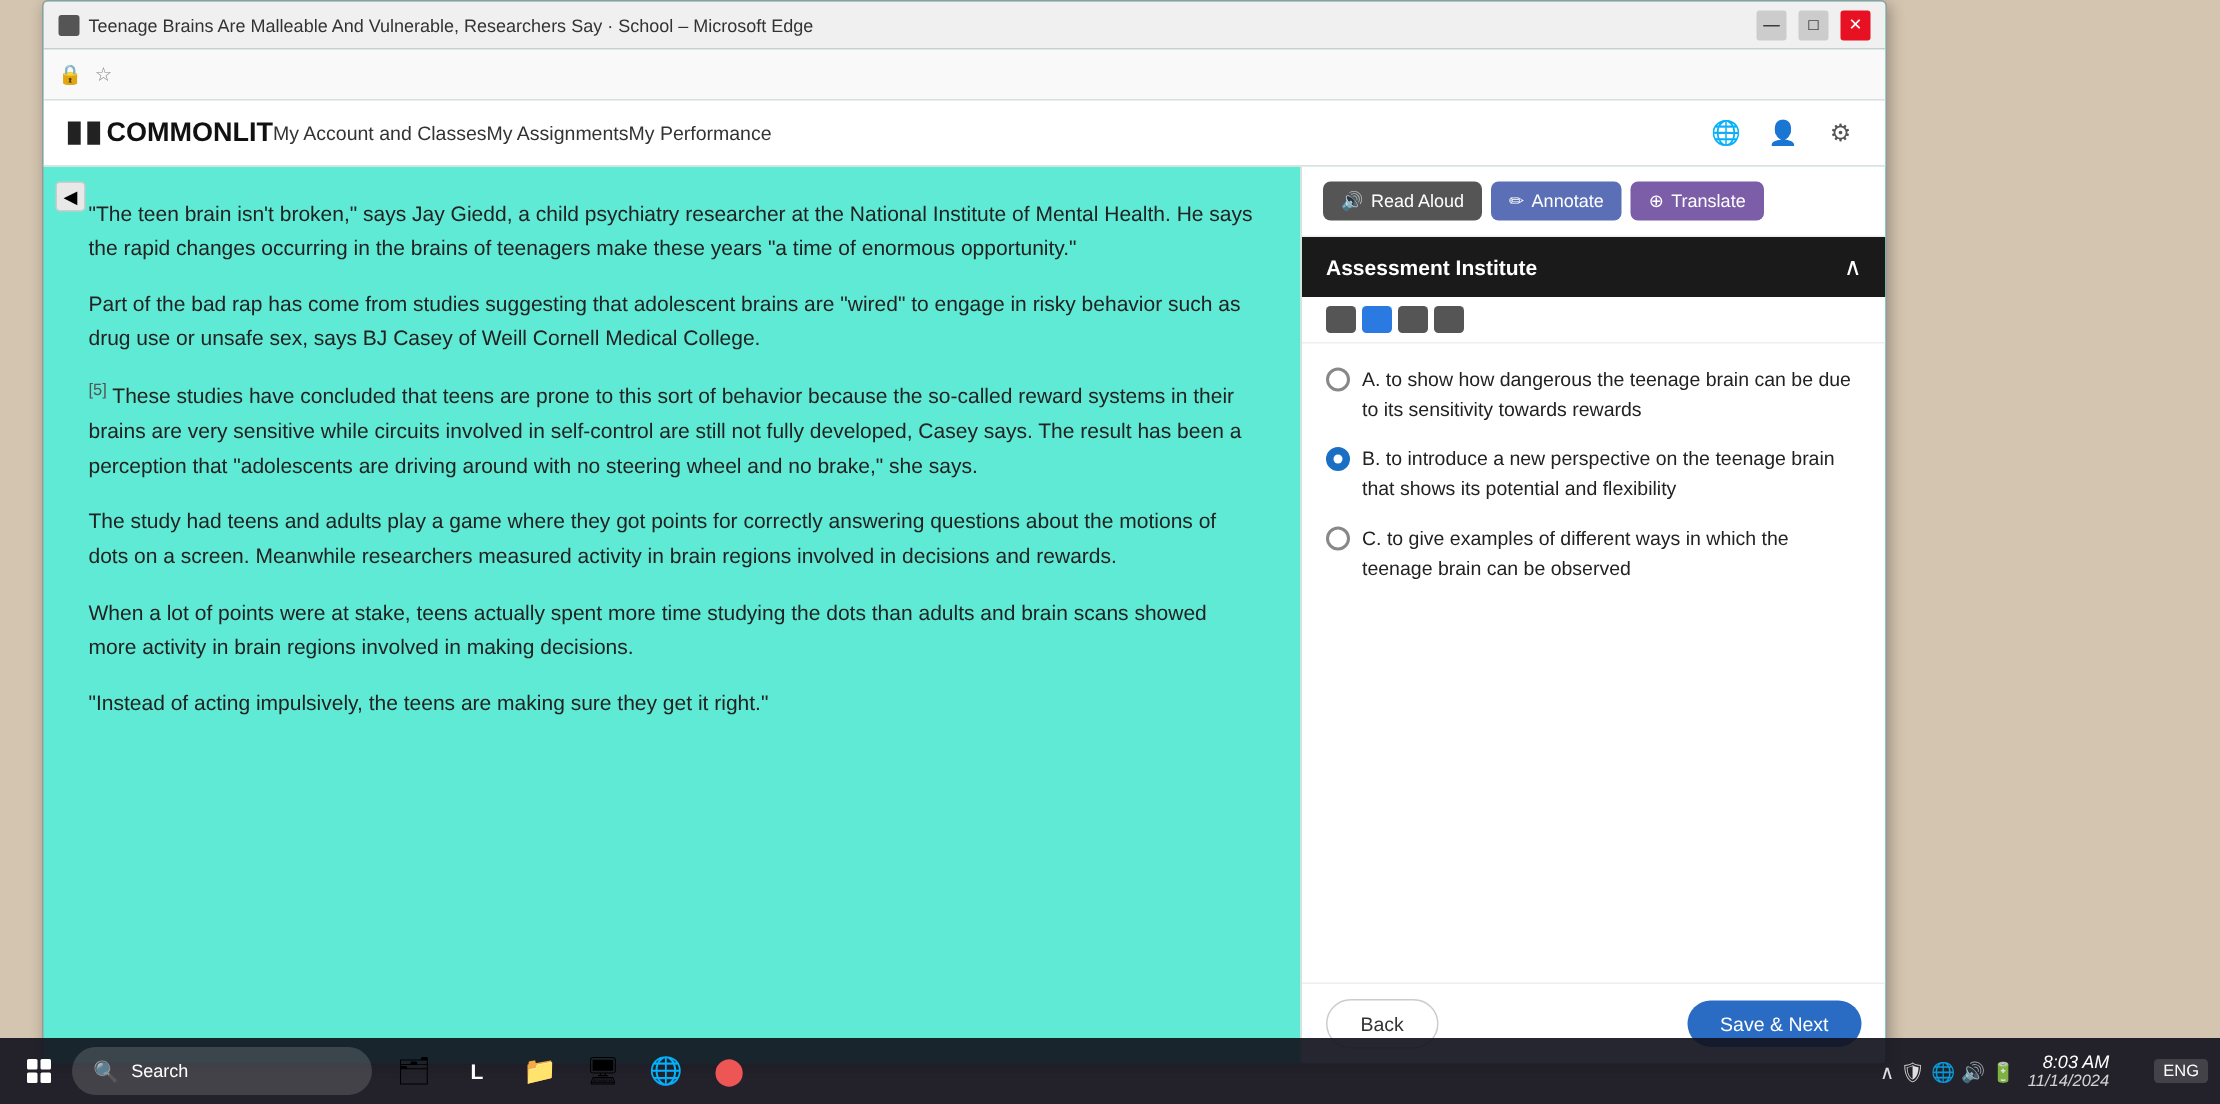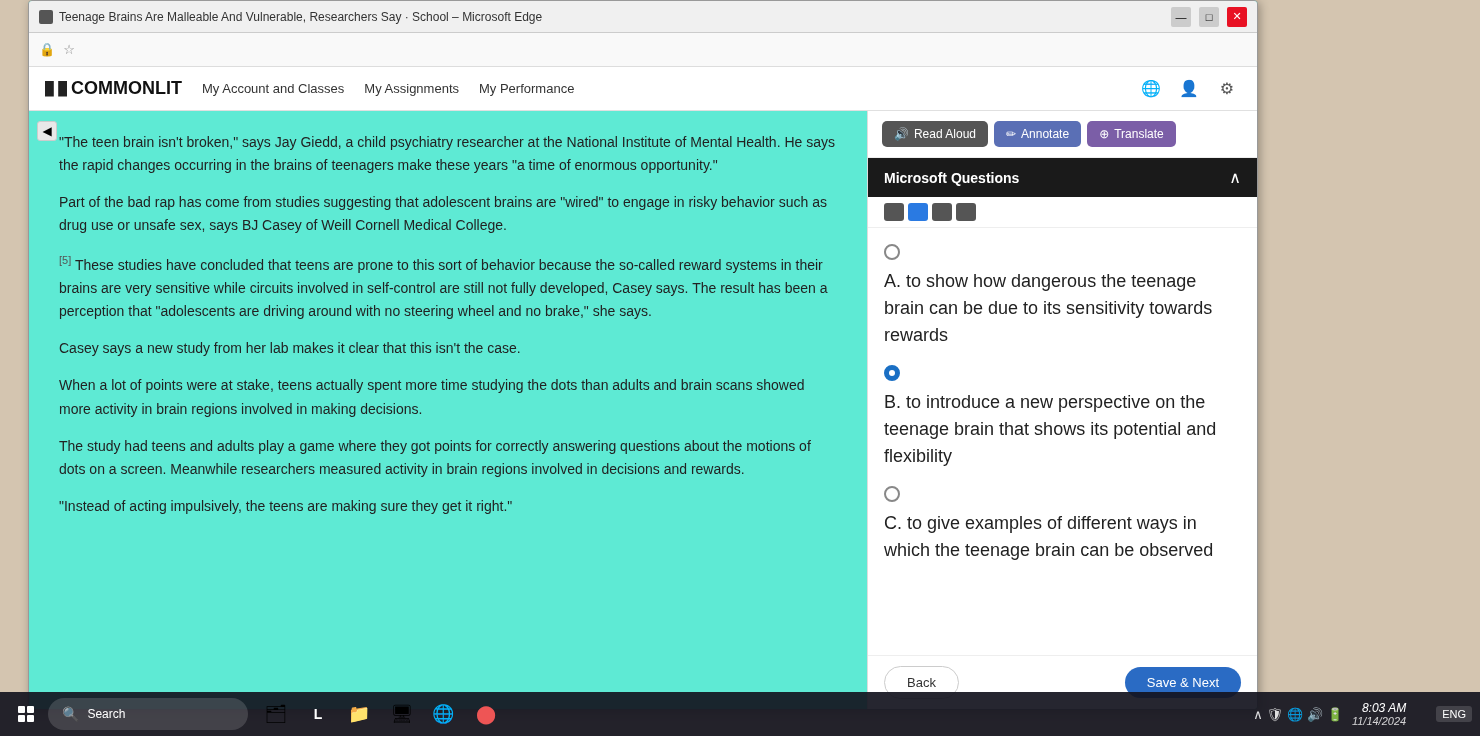--- a/index.html
+++ b/index.html
@@ -71,21 +71,20 @@
     .addr-icon { font-size: 13px; color: #888; }
 
     
     .nav-bar {
       background: white;
       height: 44px;
       display: flex;
       align-items: center;
       padding: 0 16px;
       border-bottom: 1px solid #e0e0e0;
-      gap: 20px;
     }
     .logo {
       font-weight: 900;
       font-size: 18px;
       color: #111;
       display: flex; align-items: center; gap: 4px;
     }
     .logo-icon {
       width: 22px; height: 16px;
       background: #222;
@@ -215,24 +214,23 @@
     }
     .question-num {
       margin-right: 4px;
     }
 
     .answer-option {
       display: flex;
       align-items: flex-start;
       gap: 8px;
       margin-bottom: 14px;
-      font-size: 18px;
+      font-size: 13px;
       line-height: 1.5;
       cursor: pointer;
-      flex-direction: column;
     }
     .radio-circle {
       width: 16px; height: 16px;
       border-radius: 50%;
       border: 2px solid #888;
       margin-top: 2px;
       flex-shrink: 0;
       display: flex; align-items: center; justify-content: center;
     }
     .radio-circle.selected {
@@ -381,27 +379,24 @@
         <span>"The teen brain isn't broken," says Jay Giedd, a child psychiatry researcher at the National Institute of Mental Health. He says the rapid changes occurring in the brains of teenagers make these years "a time of enormous opportunity."</span>
       </p>
       <p>
         <span>Part of the bad rap has come from studies suggesting that adolescent brains are "wired" to engage in risky behavior such as drug use or unsafe sex, says BJ Casey of Weill Cornell Medical College.</span>
       </p>
       <p>
         <sup class="superscript">[5]</sup>
         <span>These studies have concluded that teens are prone to this sort of behavior because the so-called reward systems in their brains are very sensitive while circuits involved in self-control are still not fully developed, Casey says. The result has been a perception that "adolescents are driving around with no steering wheel and no brake," she says.</span>
       </p>
       <p>
-        <span>Casey says a new study from her lab makes it clear that this isn't the case.</span>
+        <span>The study had teens and adults play a game where they got points for correctly answering questions about the motions of dots on a screen. Meanwhile researchers measured activity in brain regions involved in decisions and rewards.</span>
       </p>
       <p>
         <span>When a lot of points were at stake, teens actually spent more time studying the dots than adults and brain scans showed more activity in brain regions involved in making decisions.</span>
-      </p>
-      <p>
-        <span>The study had teens and adults play a game where they got points for correctly answering questions about the motions of dots on a screen. Meanwhile researchers measured activity in brain regions involved in decisions and rewards.</span>
       </p>
       <p>
         <span>"Instead of acting impulsively, the teens are making sure they get it right."</span>
       </p>
     </div>
 
     <div class="right-panel">
 
       <div class="tool-buttons">
         <button class="tool-btn btn-read-aloud">
@@ -412,21 +407,21 @@
           <span>✏</span>
           <span>Annotate</span>
         </button>
         <button class="tool-btn btn-translate">
           <span>⊕</span>
           <span>Translate</span>
         </button>
       </div>
 
       <div class="assessment-header">
-        <span>Microsoft Questions</span>
+        <span>Assessment Institute</span>
         <button class="assessment-close-btn">∧</button>
       </div>
 
       <div class="progress-indicators">
         <span class="progress-dot"></span>
         <span class="progress-dot active"></span>
         <span class="progress-dot"></span>
         <span class="progress-dot"></span>
       </div>
 

